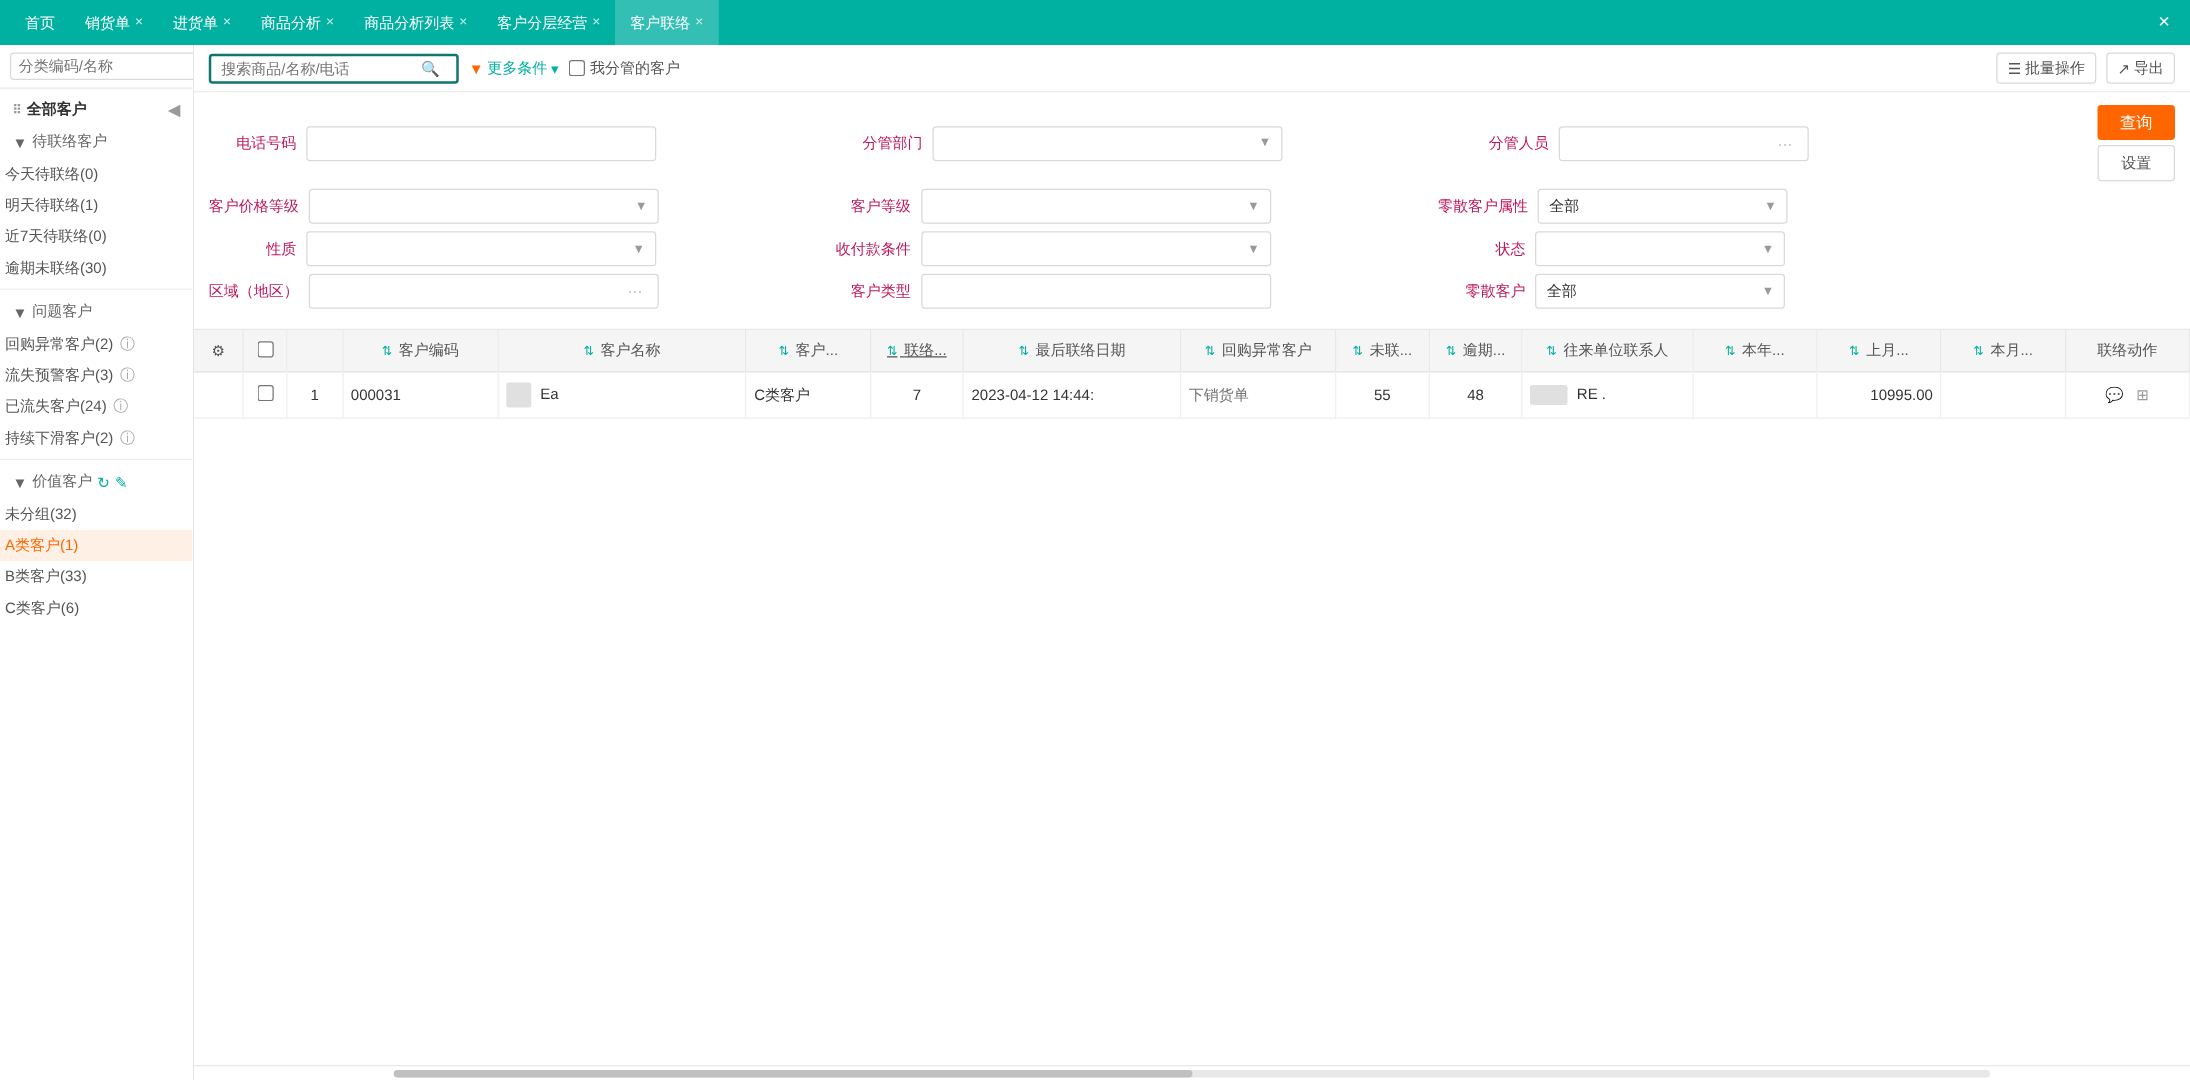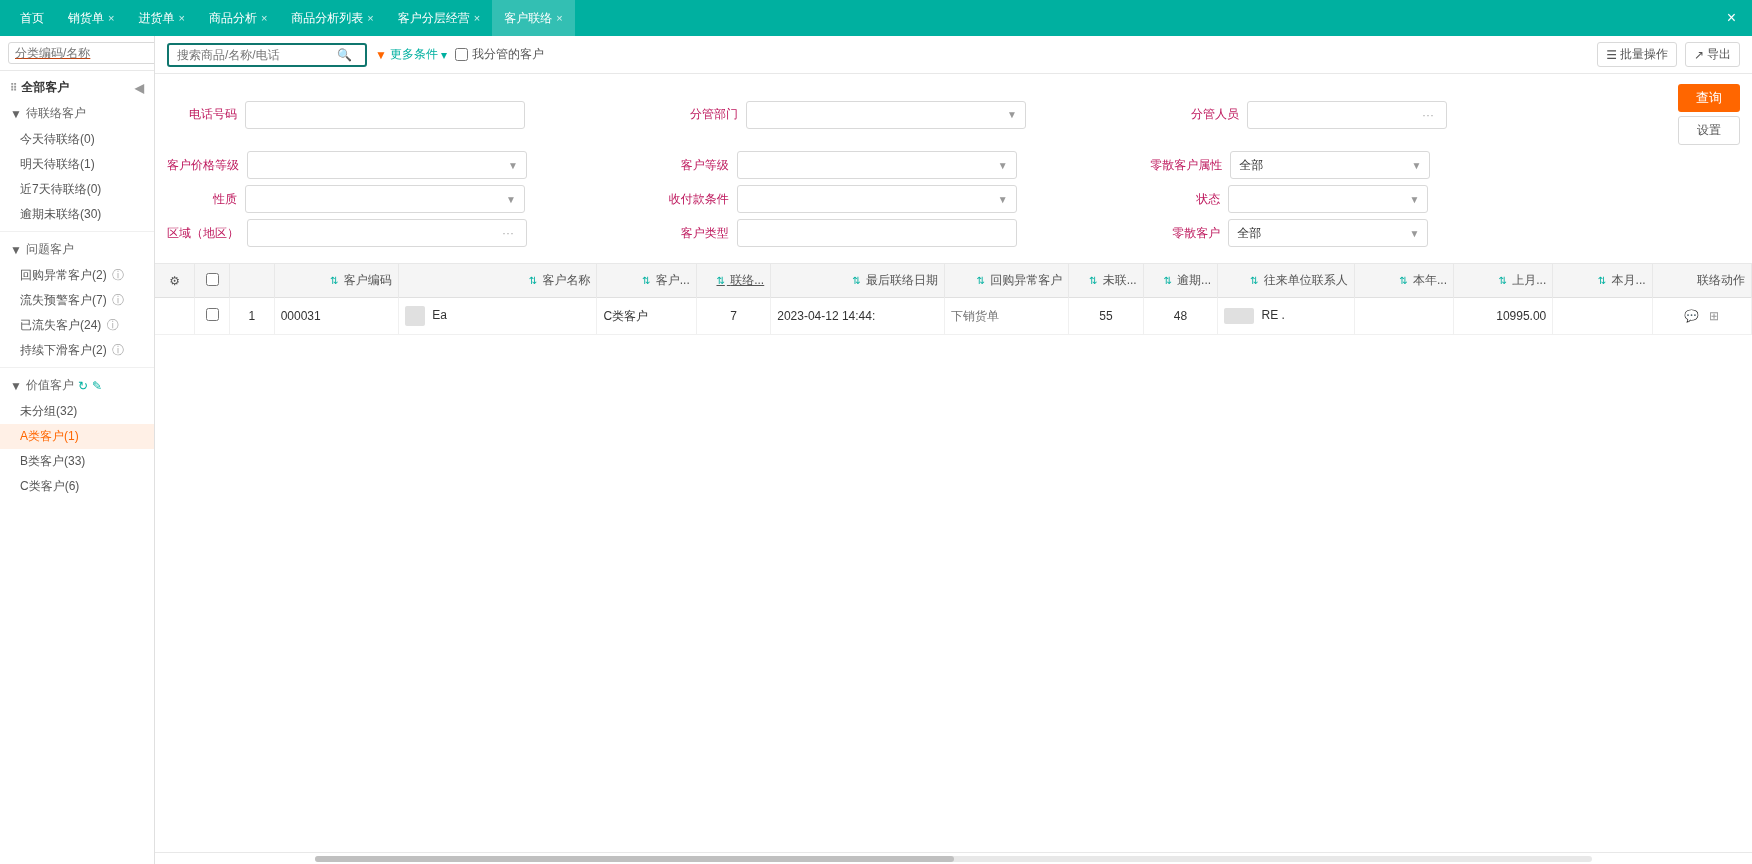--- a/index.html
+++ b/index.html
@@ -35,35 +35,35 @@
     .sidebar {
       width: 155px; background: white; border-right: 1px solid #e0e0e0;
       display: flex; flex-direction: column; overflow-y: auto; flex-shrink: 0;
     }
     .sidebar-search {
       display: flex; align-items: center; padding: 6px 8px;
       border-bottom: 1px solid #e8e8e8;
     }
     .sidebar-search input {
       flex: 1; border: 1px solid #d9d9d9; border-radius: 3px;
-      padding: 3px 6px; font-size: 12px; outline: none; color: #c2410c; text-decoration: underline;
+      padding: 3px 6px; font-size: 12px; outline: none; color: #c2410c;
     }
 
     .sidebar-section-header {
       display: flex; align-items: center; justify-content: space-between;
       padding: 8px 10px 4px; font-weight: bold; font-size: 13px; color: #333;
     }
     .sidebar-collapse-btn { cursor: pointer; color: #999; font-size: 12px; }
     .sidebar-group-title {
       display: flex; align-items: center;
       padding: 5px 10px; color: #666; font-size: 12px; cursor: pointer;
     }
     .sidebar-group-title .arrow { margin-right: 4px; }
     .sidebar-item {
-      padding: 4px 10px 4px 20px; cursor: pointer; color: #555; font-size: 12px;
+      padding: 4px 10px 4px 4px; cursor: pointer; color: #555; font-size: 12px;
     }
     .sidebar-item.active { background: #fff0e6; color: #ff6600; }
     .sidebar-divider { border-top: 1px solid #f0f0f0; margin: 4px 0; }
 
     
     .content-area {
       flex: 1; display: flex; flex-direction: column; overflow: hidden;
     }
 
     
@@ -140,21 +140,21 @@
     .table-container {
       flex: 1; overflow: auto; background: white; margin: 0;
     }
     table {
       width: 100%; border-collapse: collapse; table-layout: fixed;
     }
     thead tr {
       background: #f5f5f5; border-bottom: 1px solid #e0e0e0;
     }
     thead th {
-      padding: 8px 6px; text-align: right; font-weight: normal;
+      padding: 8px 6px; text-align: center; font-weight: normal;
       color: #555; font-size: 12px; border-right: 1px solid #e8e8e8;
       white-space: nowrap; overflow: hidden; text-overflow: ellipsis;
       position: relative; cursor: pointer;
     }
     thead th .col-sort { color: #00b0a0; margin-right: 2px; font-size: 10px; }
     tbody tr { border-bottom: 1px solid #f0f0f0; }
     tbody td {
       padding: 8px 6px; color: #333; font-size: 12px;
       border-right: 1px solid #f0f0f0; white-space: nowrap;
       overflow: hidden; text-overflow: ellipsis;
@@ -269,21 +269,21 @@
 
     <div class="sidebar-group-title">
       <span class="arrow">▼</span>
       <span>问题客户</span>
     </div>
     <div class="sidebar-item">
       <span>回购异常客户(2)</span>
       <span style="color:#aaa;margin-left:2px;">ⓘ</span>
     </div>
     <div class="sidebar-item">
-      <span>流失预警客户(7)</span>
+      <span>流失预警客户(3)</span>
       <span style="color:#aaa;margin-left:2px;">ⓘ</span>
     </div>
     <div class="sidebar-item">
       <span>已流失客户(24)</span>
       <span style="color:#aaa;margin-left:2px;">ⓘ</span>
     </div>
     <div class="sidebar-item">
       <span>持续下滑客户(2)</span>
       <span style="color:#aaa;margin-left:2px;">ⓘ</span>
     </div>

